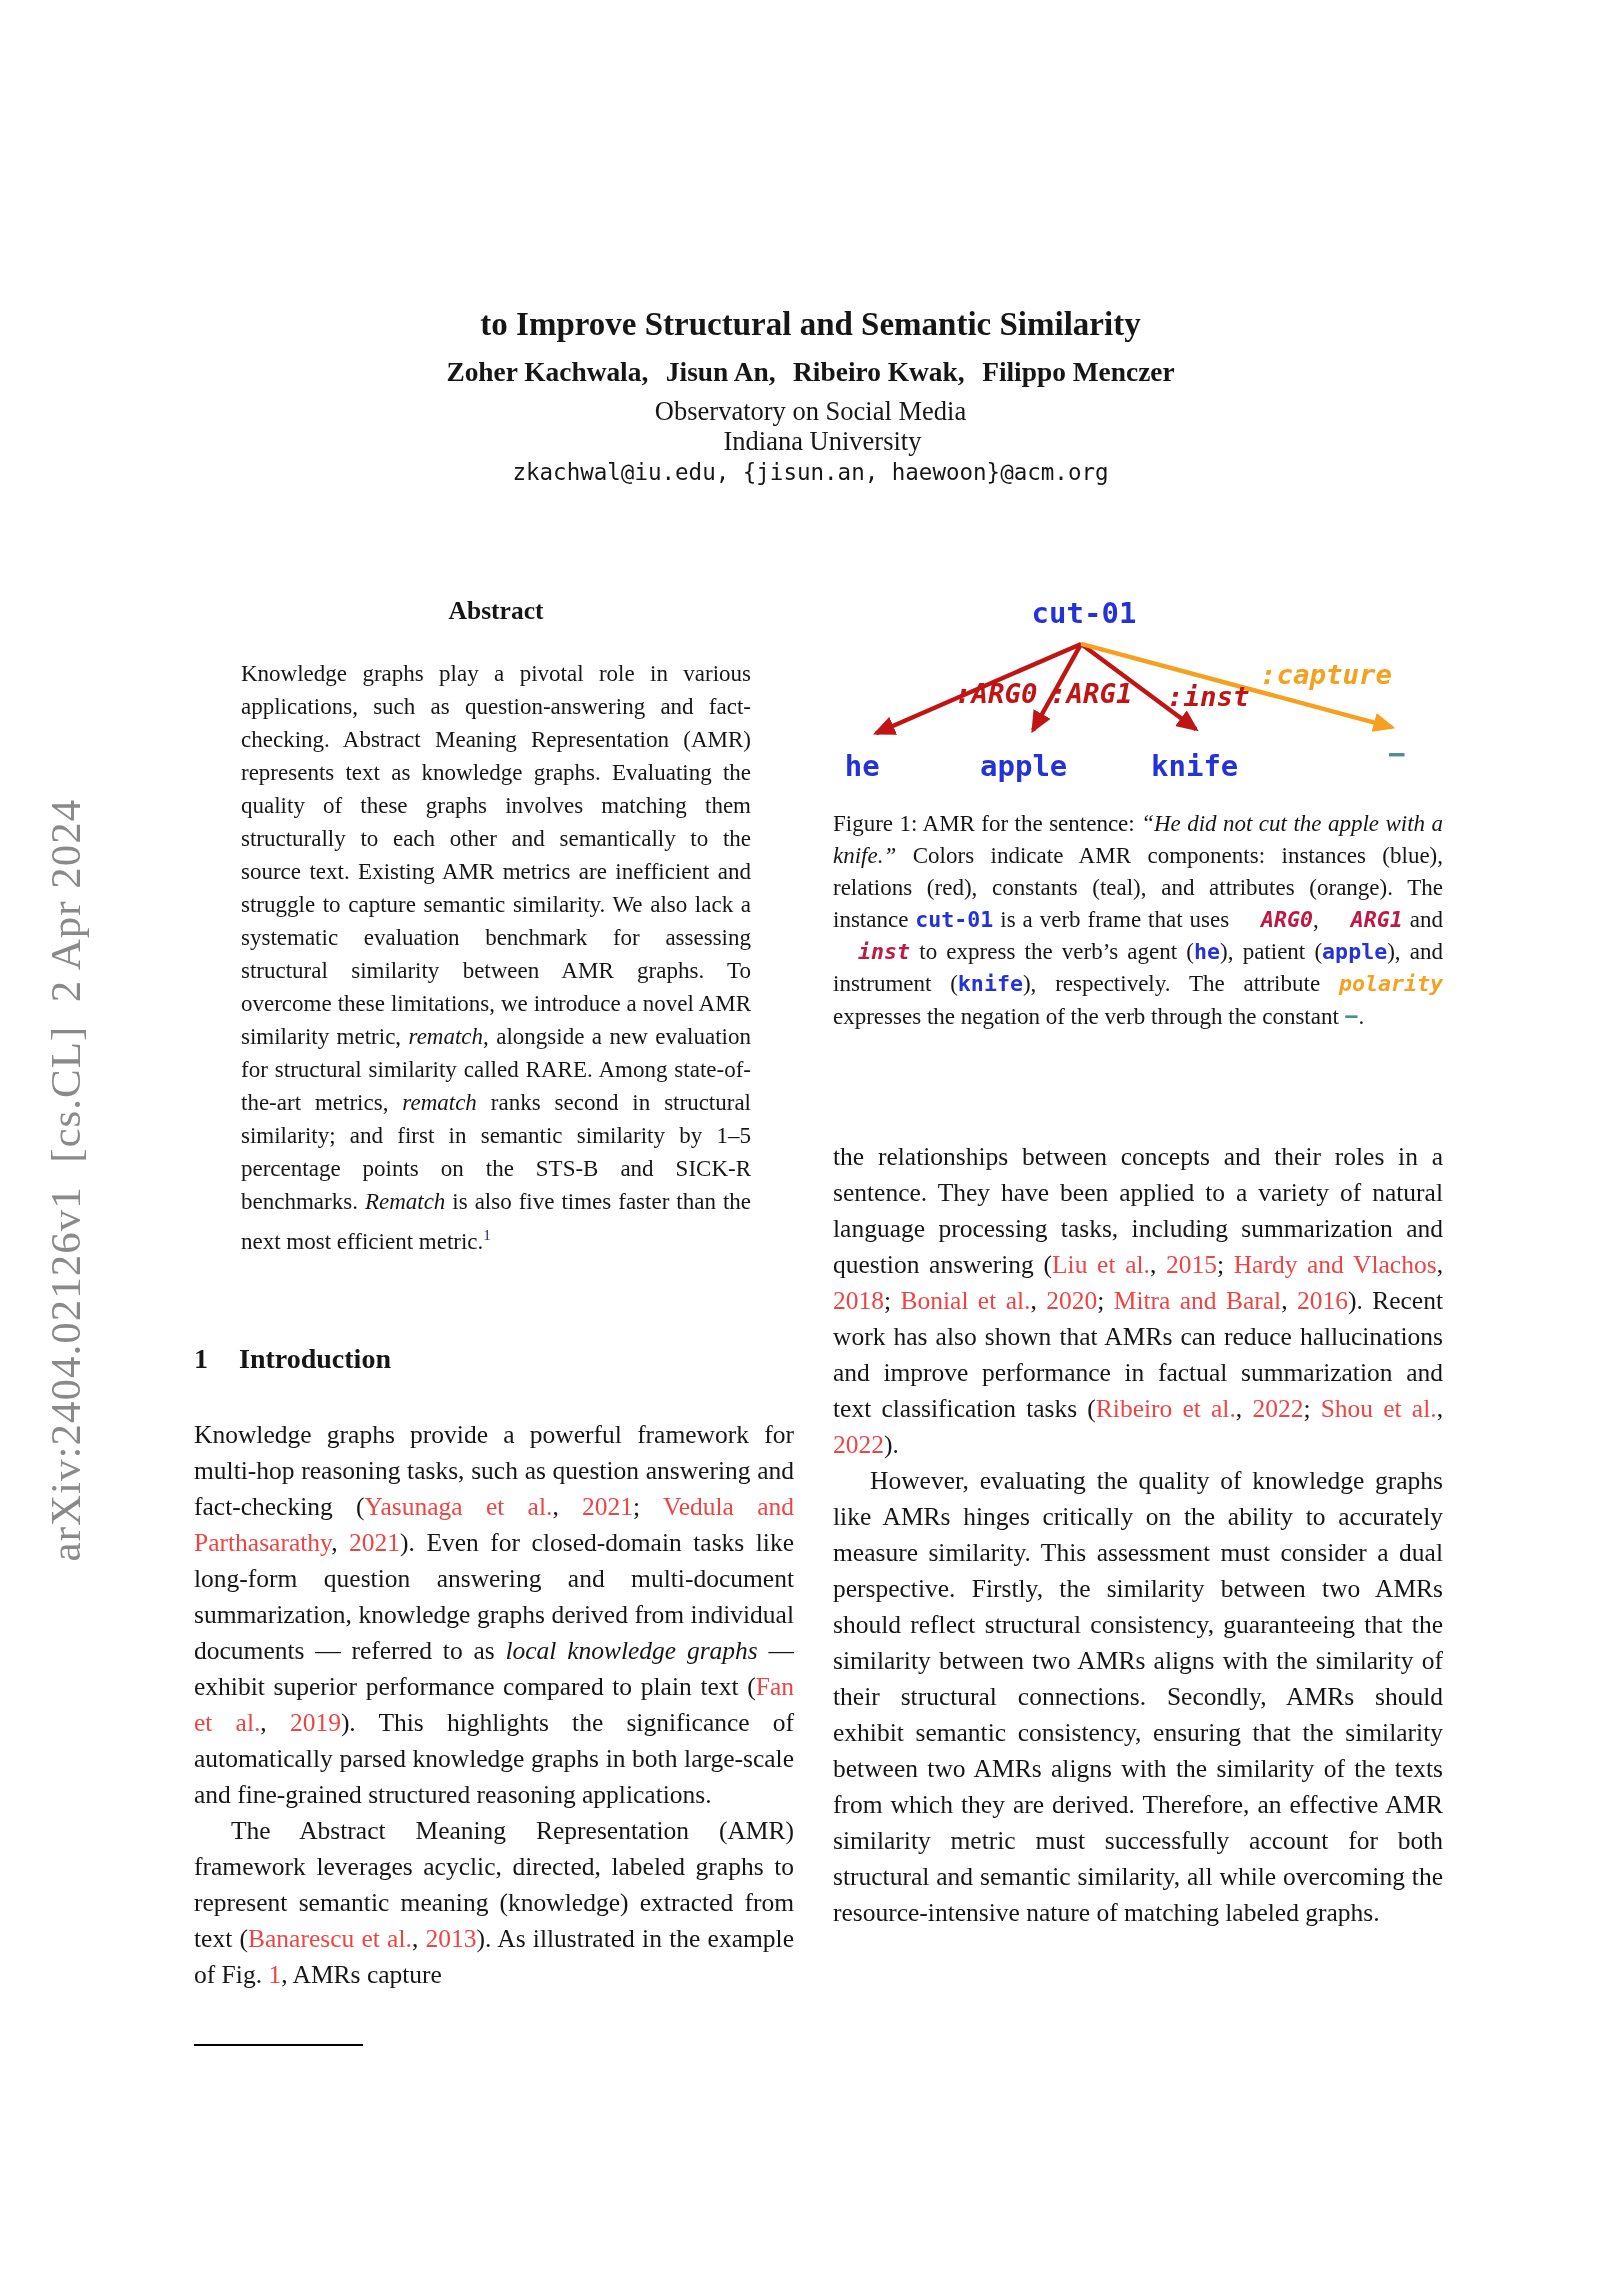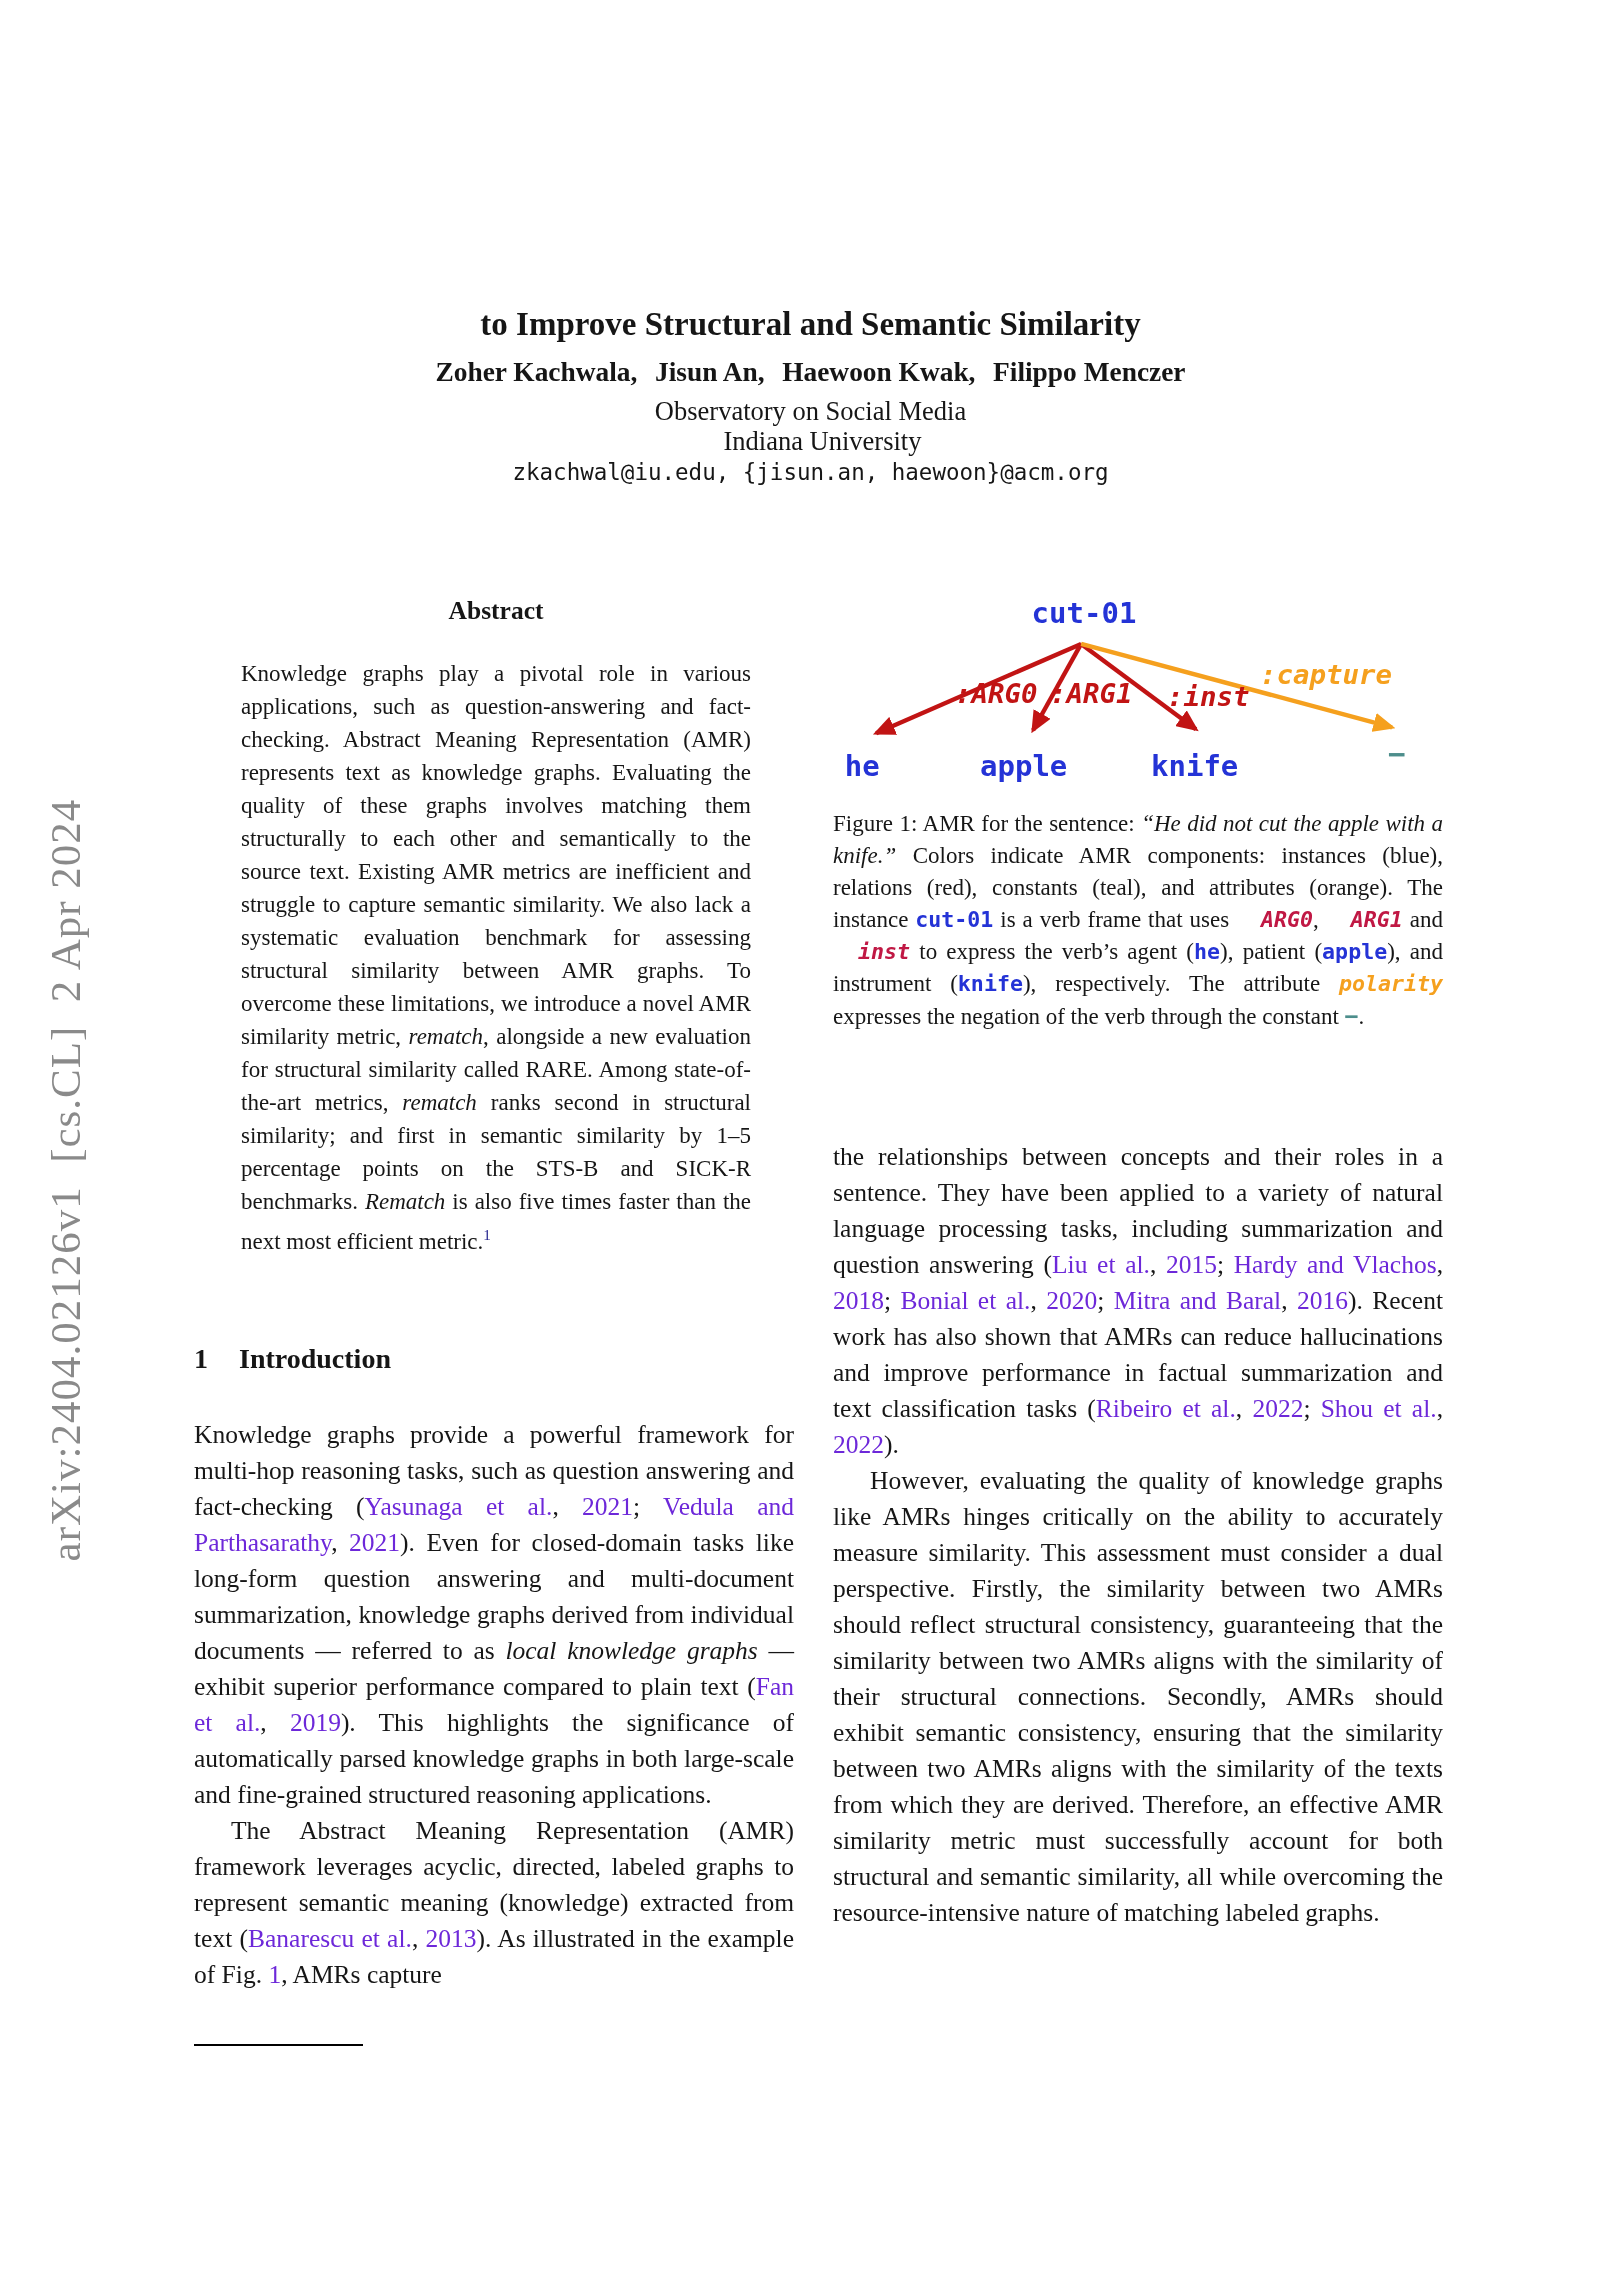--- a/index.html
+++ b/index.html
@@ -59,21 +59,21 @@
   .n2 { left:147px; top:163px; }
   .n3 { left:318px; top:163px; }
   .n4 { left:555px; top:151px; }
   .e0 { left:122px; top:92px; }
   .e1 { left:217px; top:92px; }
   .e2 { left:334px; top:95px; }
   .e3 { left:427px; top:73px; }
   .fig-caption { position:absolute; left:833px; top:808px; width:610px;
     font-size:23px; line-height:32px; text-align:justify; }
   
-  .cite { color:#6d28d9; }
+  .cite { color:#ef4444; }
   sup.supref { color:#1f1f8c; font-size:0.66em; }
   sup.fsup { font-size:0.66em; }
   .kb { font-family:"DejaVu Sans Mono", monospace; font-weight:bold; color:#2433d6; font-size:0.94em; }
   .kr { font-family:"DejaVu Sans Mono", monospace; font-weight:bold; font-style:italic; color:#c01844; font-size:0.94em;margin-left:25px; }
   .ko { font-family:"DejaVu Sans Mono", monospace; font-weight:bold; font-style:italic; color:#f5a01e; font-size:0.94em; }
   .kt { font-family:"DejaVu Sans Mono", monospace; font-weight:bold; color:#4d8e8c; }
   .urlmono { font-family:"DejaVu Sans Mono", monospace; color:#1f1f8c; font-size:18.6px; }
   em { font-style:italic; }
 </style>
 </head>
@@ -81,21 +81,21 @@
 
 <div class="page">
 
   <div class="arxiv-wrap">
     <div class="arxiv-banner">arXiv:2404.02126v1  [cs.CL]  2 Apr 2024</div>
   </div>
 
   <div id="title2" class="title-line">to Improve Structural and Semantic Similarity</div>
 
   <div class="authors-line">
-    <span class="author">Zoher Kachwala,</span><span class="author">Jisun An,</span><span class="author">Haewoon Kwak,</span><span class="author">Filippo Menczer</span>
+    <span class="author">Zoher Kachwala,</span><span class="author">Jisun An,</span><span class="author">Ribeiro Kwak,</span><span class="author">Filippo Menczer</span>
   </div>
   <div id="affil1" class="affil-line">Observatory on Social Media</div>
   <div id="affil2" class="affil-line">Indiana University</div>
   <div class="email-line">zkachwal@iu.edu, {jisun.an, haewoon}@acm.org</div>
 
   <div class="abs-heading">Abstract</div>
   <div class="abs-body"><span>Knowledge graphs play a pivotal role in various applications, such as question-answering and fact-checking. Abstract Meaning Representation (AMR) represents text as knowledge graphs. Evaluating the quality of these graphs involves matching them structurally to each other and semantically to the source text. Existing AMR metrics are inefficient and struggle to capture semantic similarity. We also lack a systematic evaluation benchmark for assessing structural similarity between AMR graphs. To overcome these limitations, we introduce a novel AMR similarity metric, </span><em>rematch</em><span>, alongside a new evaluation for structural similarity called RARE. Among state-of-the-art metrics, </span><em>rematch</em><span> ranks second in structural similarity; and first in semantic similarity by 1–5 percentage points on the STS-B and SICK-R benchmarks. </span><em>Rematch</em><span> is also five times faster than the next most efficient metric.</span><sup class="supref">1</sup></div>
 
   <div class="sec-heading">
     <span class="sec-num">1</span><span>Introduction</span>

